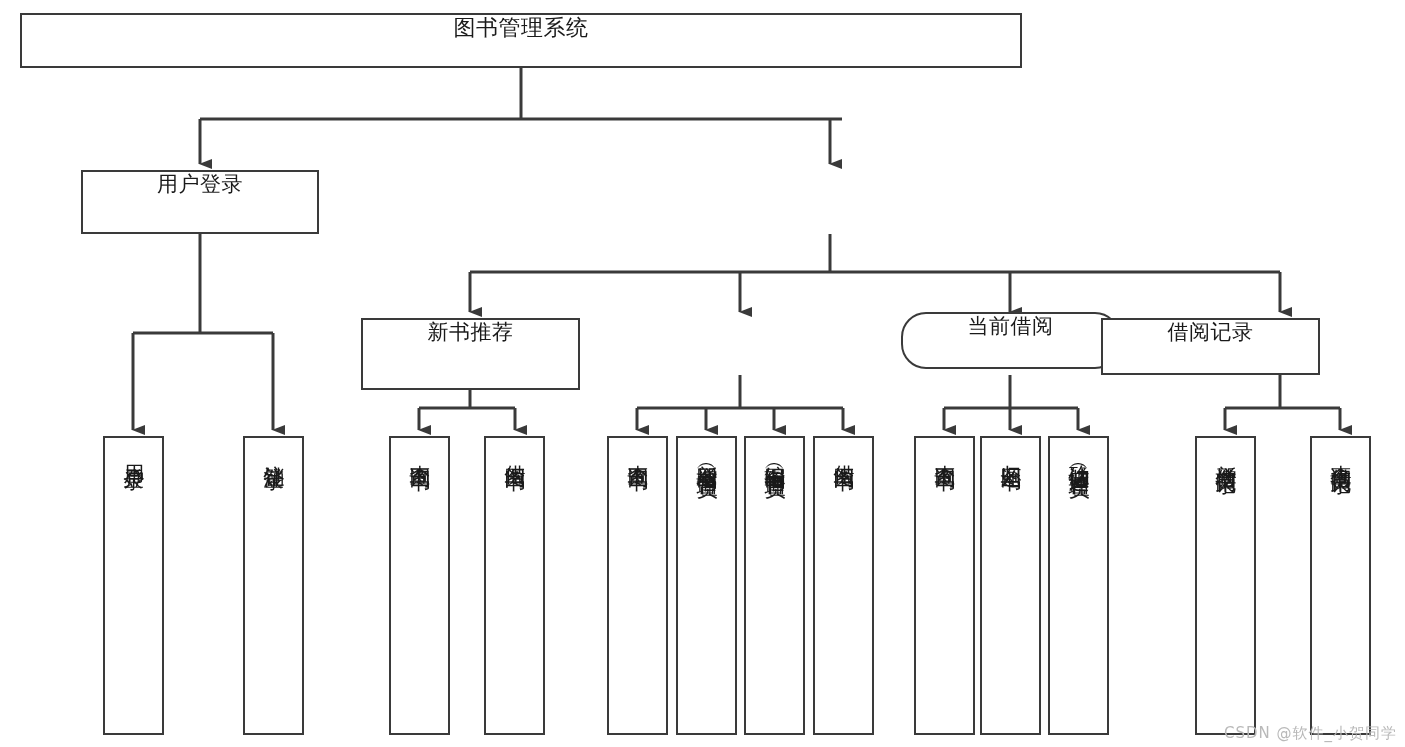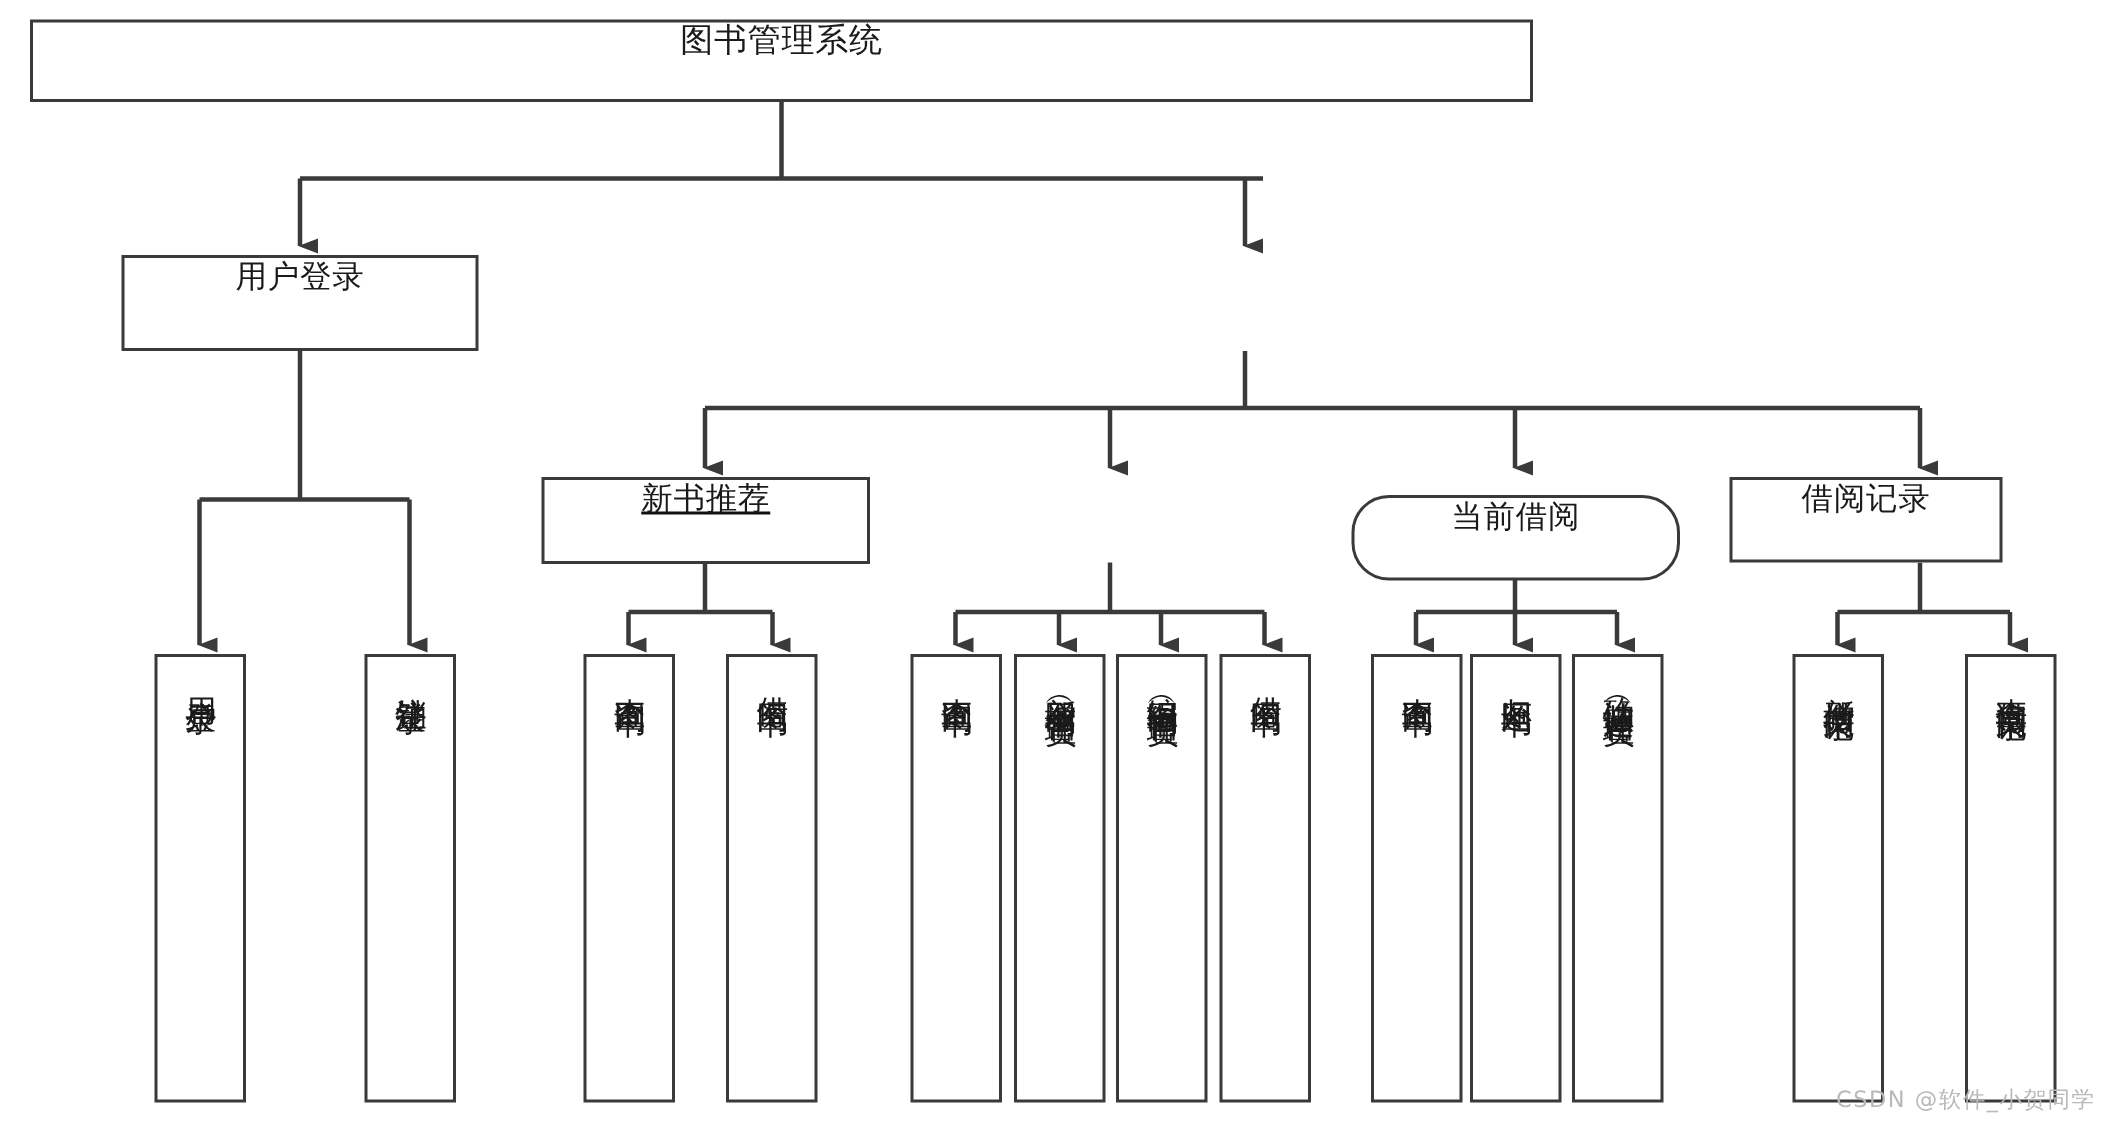--- a/index.html
+++ b/index.html
@@ -125,27 +125,27 @@
   </svg>
 
   <div class="node root" style="left:20px;top:13px;width:1002px;height:55px;">
     <span class="lbl">图书管理系统</span>
   </div>
 
   <div class="node" style="left:81px;top:170px;width:238px;height:64px;">
     <span class="lbl">用户登录</span>
   </div>
 
-  <div class="node" style="left:361px;top:318px;width:219px;height:58px;text-decoration:underline;">
+  <div class="node" style="left:361px;top:318px;width:219px;height:72px;">
     <span class="lbl">新书推荐</span>
   </div>
-  <div class="node" style="left:901px;top:330px;width:219px;height:57px;border-radius:25px;">
+  <div class="node" style="left:901px;top:312px;width:219px;height:57px;border-radius:25px;">
     <span class="lbl">当前借阅</span>
   </div>
-  <div class="node" style="left:1153px;top:318px;width:182px;height:57px;">
+  <div class="node" style="left:1101px;top:318px;width:219px;height:57px;">
     <span class="lbl">借阅记录</span>
   </div>
 
   <div class="node leaf" style="left:103px;top:436px;width:61px;height:299px;">
     <span class="lbl">用户登录</span>
   </div>
   <div class="node leaf" style="left:243px;top:436px;width:61px;height:299px;">
     <span class="lbl">注销登录</span>
   </div>
 

